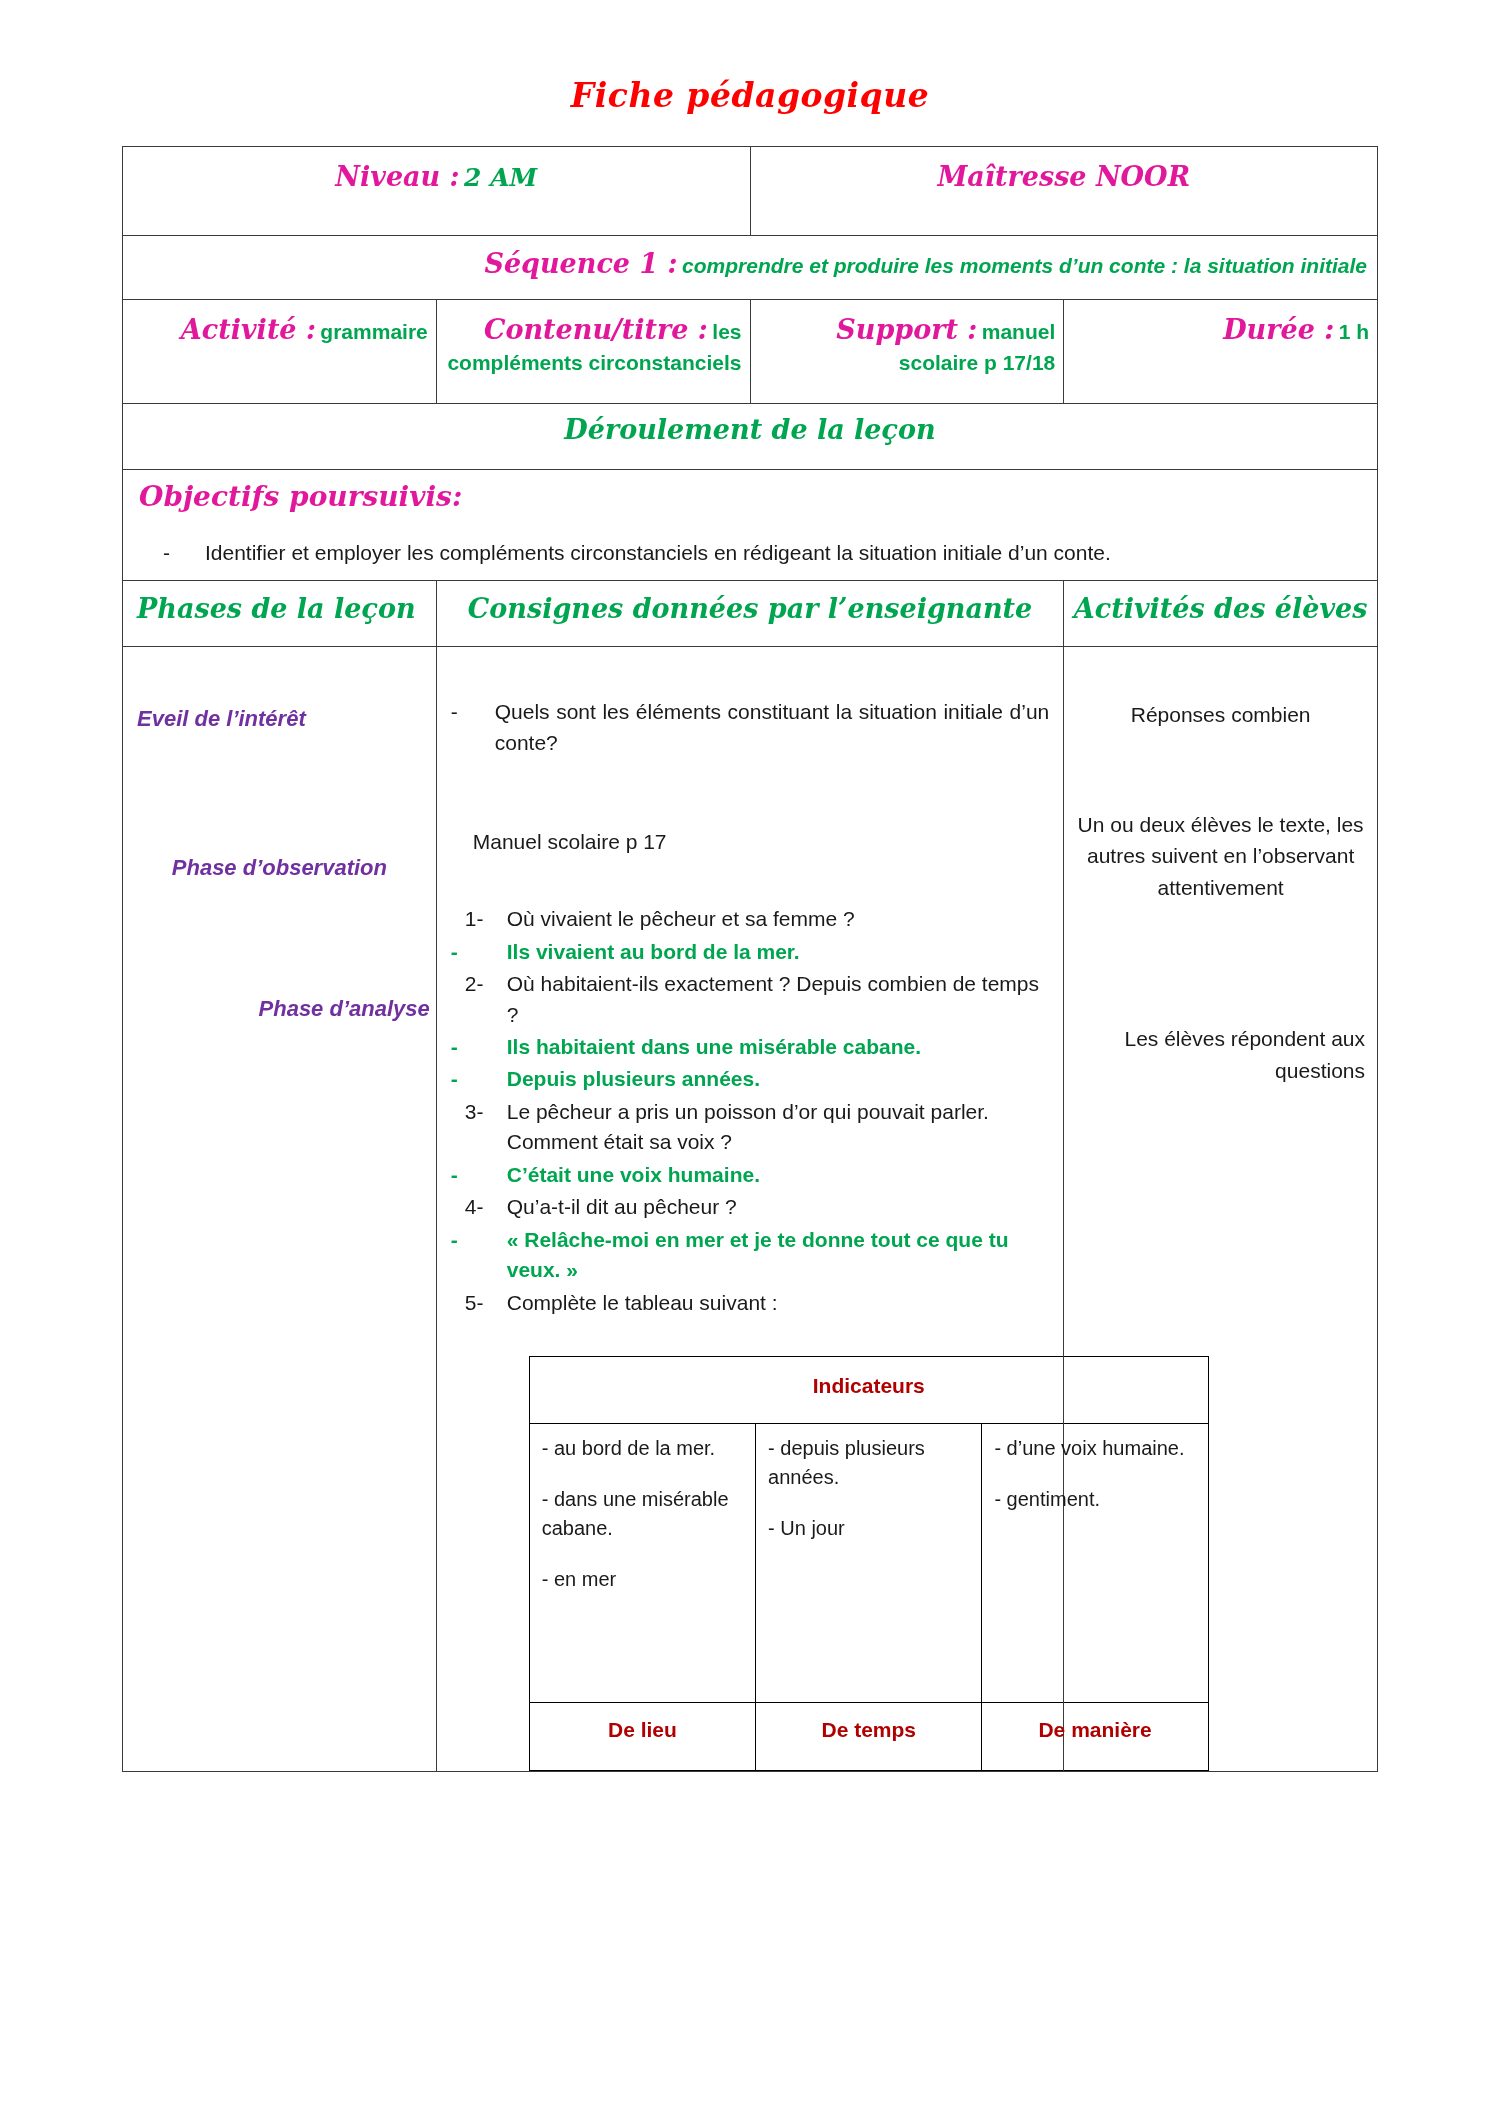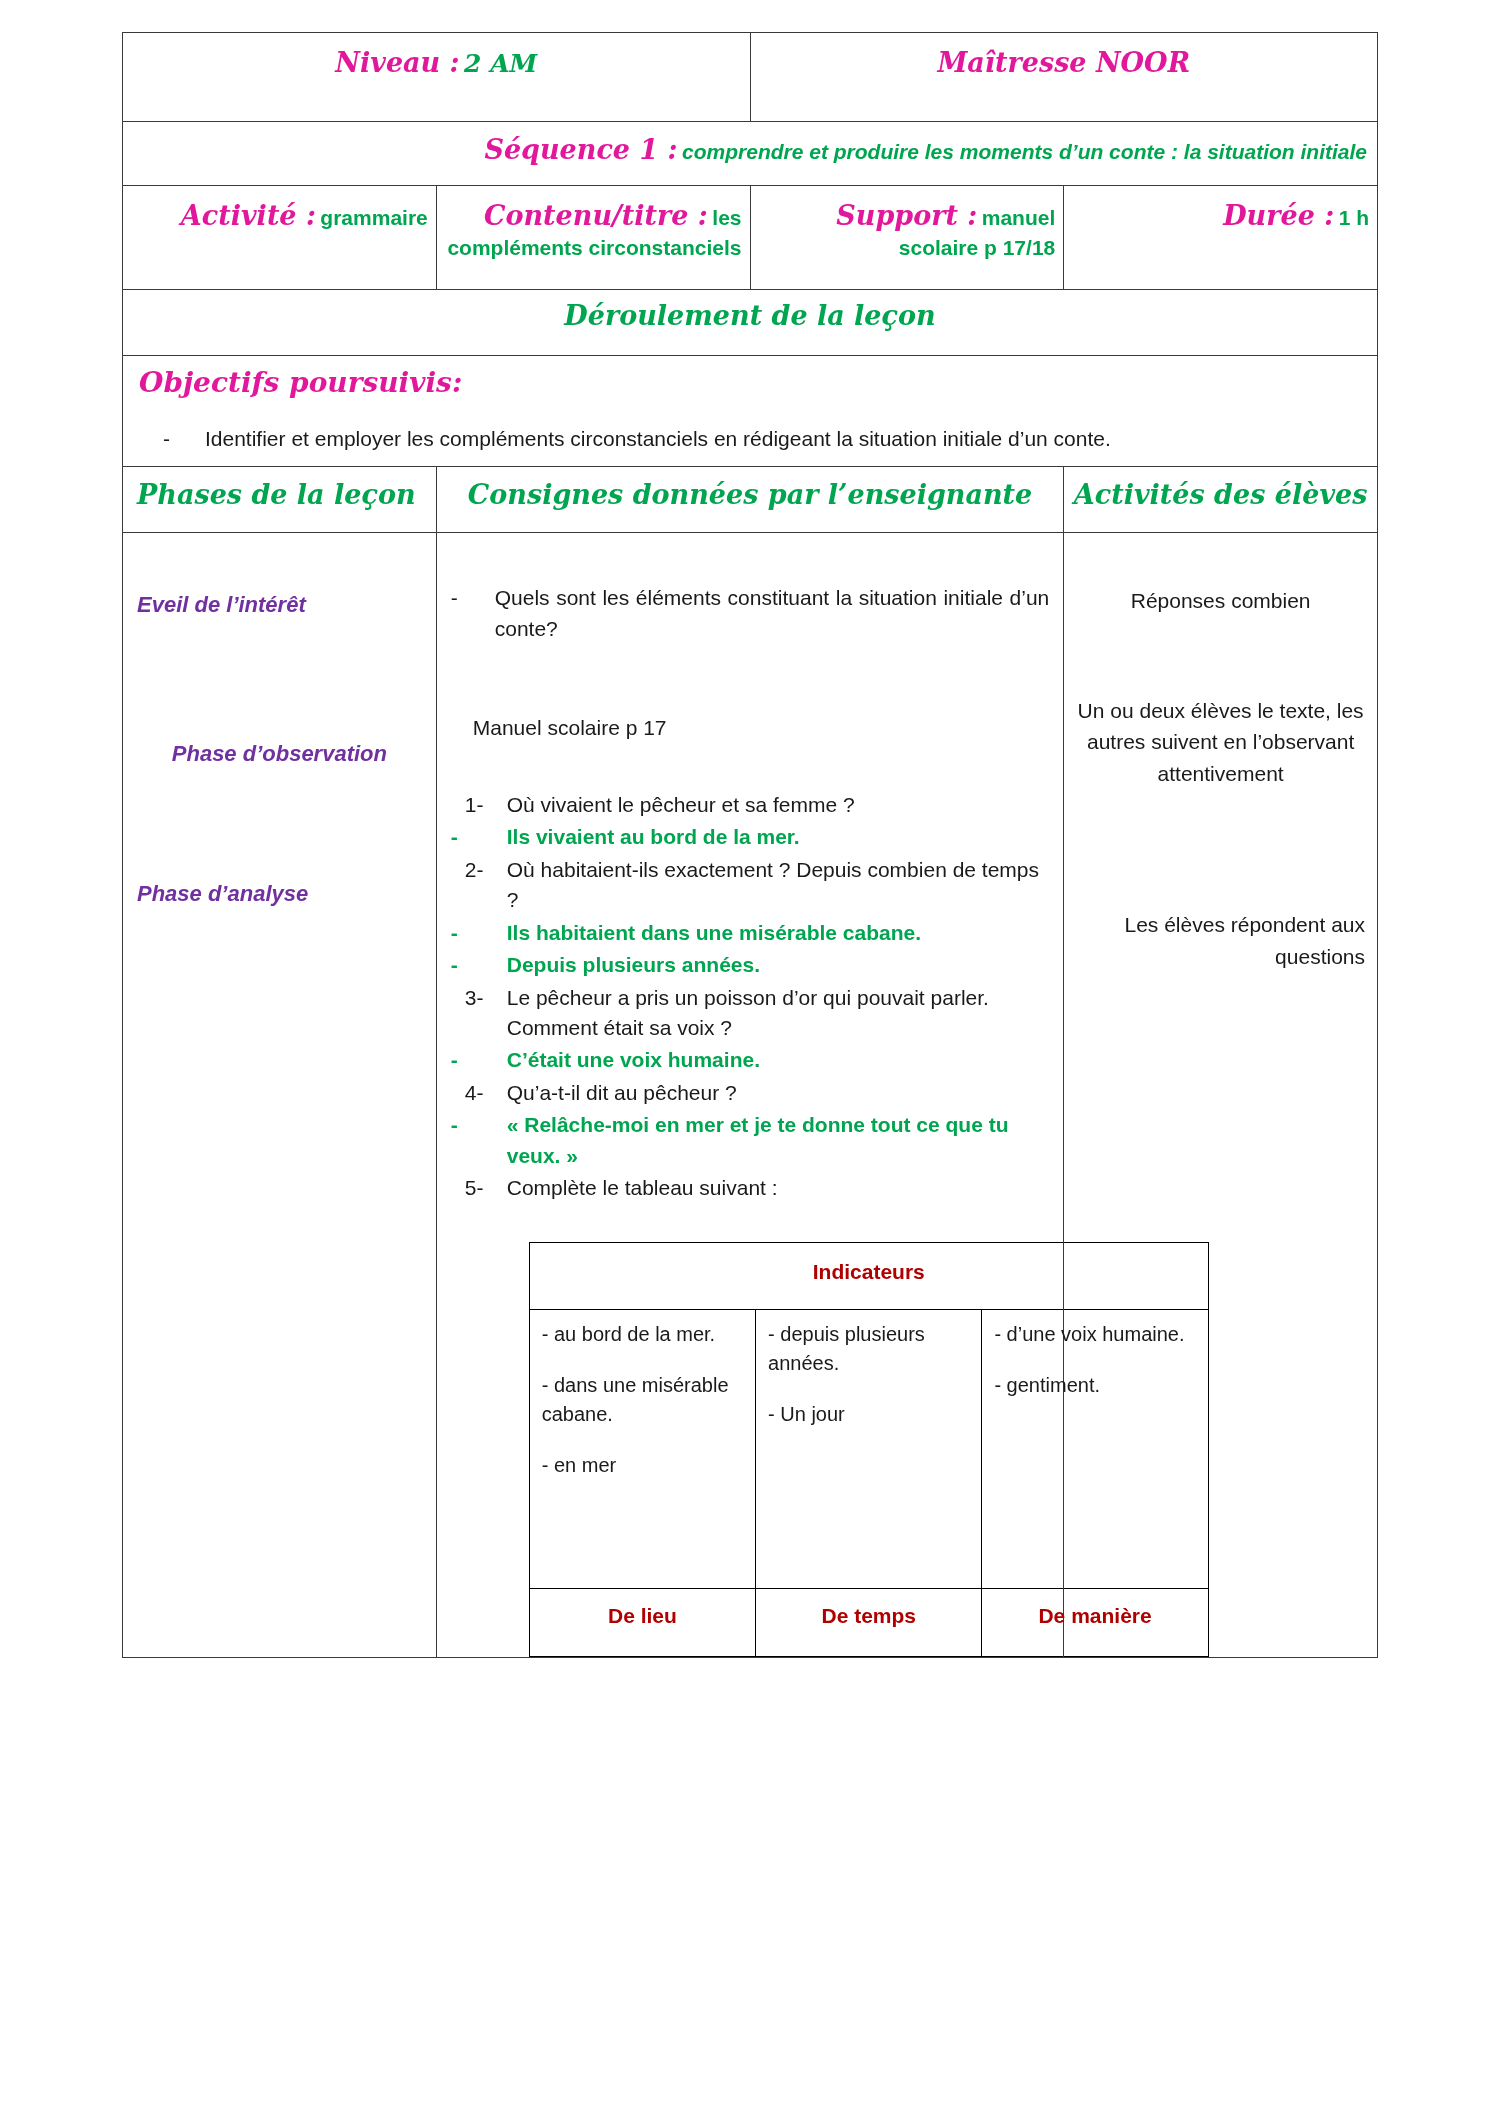--- a/index.html
+++ b/index.html
@@ -159,21 +159,21 @@
   .phase-label {
     font-family: "Liberation Sans", sans-serif;
     font-style: italic;
     font-weight: bold;
     color: #7030A0;
     font-size: 22px;
     line-height: 1.3;
   }
   .phase-eveil { text-align: left; padding-left: 8px; }
   .phase-obs { margin-top: 120px; }
-  .phase-ana { margin-top: 112px; text-align: left; padding-left: 8px; }
+  .phase-ana { margin-top: 112px; text-align: right; padding-left: 8px; }
 
   .consignes-cell {
     padding: 50px 14px 0 14px !important;
     font-size: 21px;
     color: #1a1a1a;
   }
   .q-dash-line {
     display: flex;
     margin-bottom: 4px;
     line-height: 1.45;
@@ -265,20 +265,21 @@
   }
   .act-block { margin-bottom: 0; }
   .act-2 { margin-top: 78px; }
   .act-3 { margin-top: 120px; text-align: right; padding-left: 6px; }
 </style>
 </head>
 <body>
 
 <div class="page">
 
+  <div class="doc-title">Fiche pédagogique</div>
 
   <table class="fiche">
     <tbody>
 
       <tr>
         <td class="cell-niveau" colspan="2">
           <span class="script-pink">Niveau :</span>
           <span class="val-green-serif">2 AM</span>
         </td>
         <td class="cell-maitresse" colspan="2">

